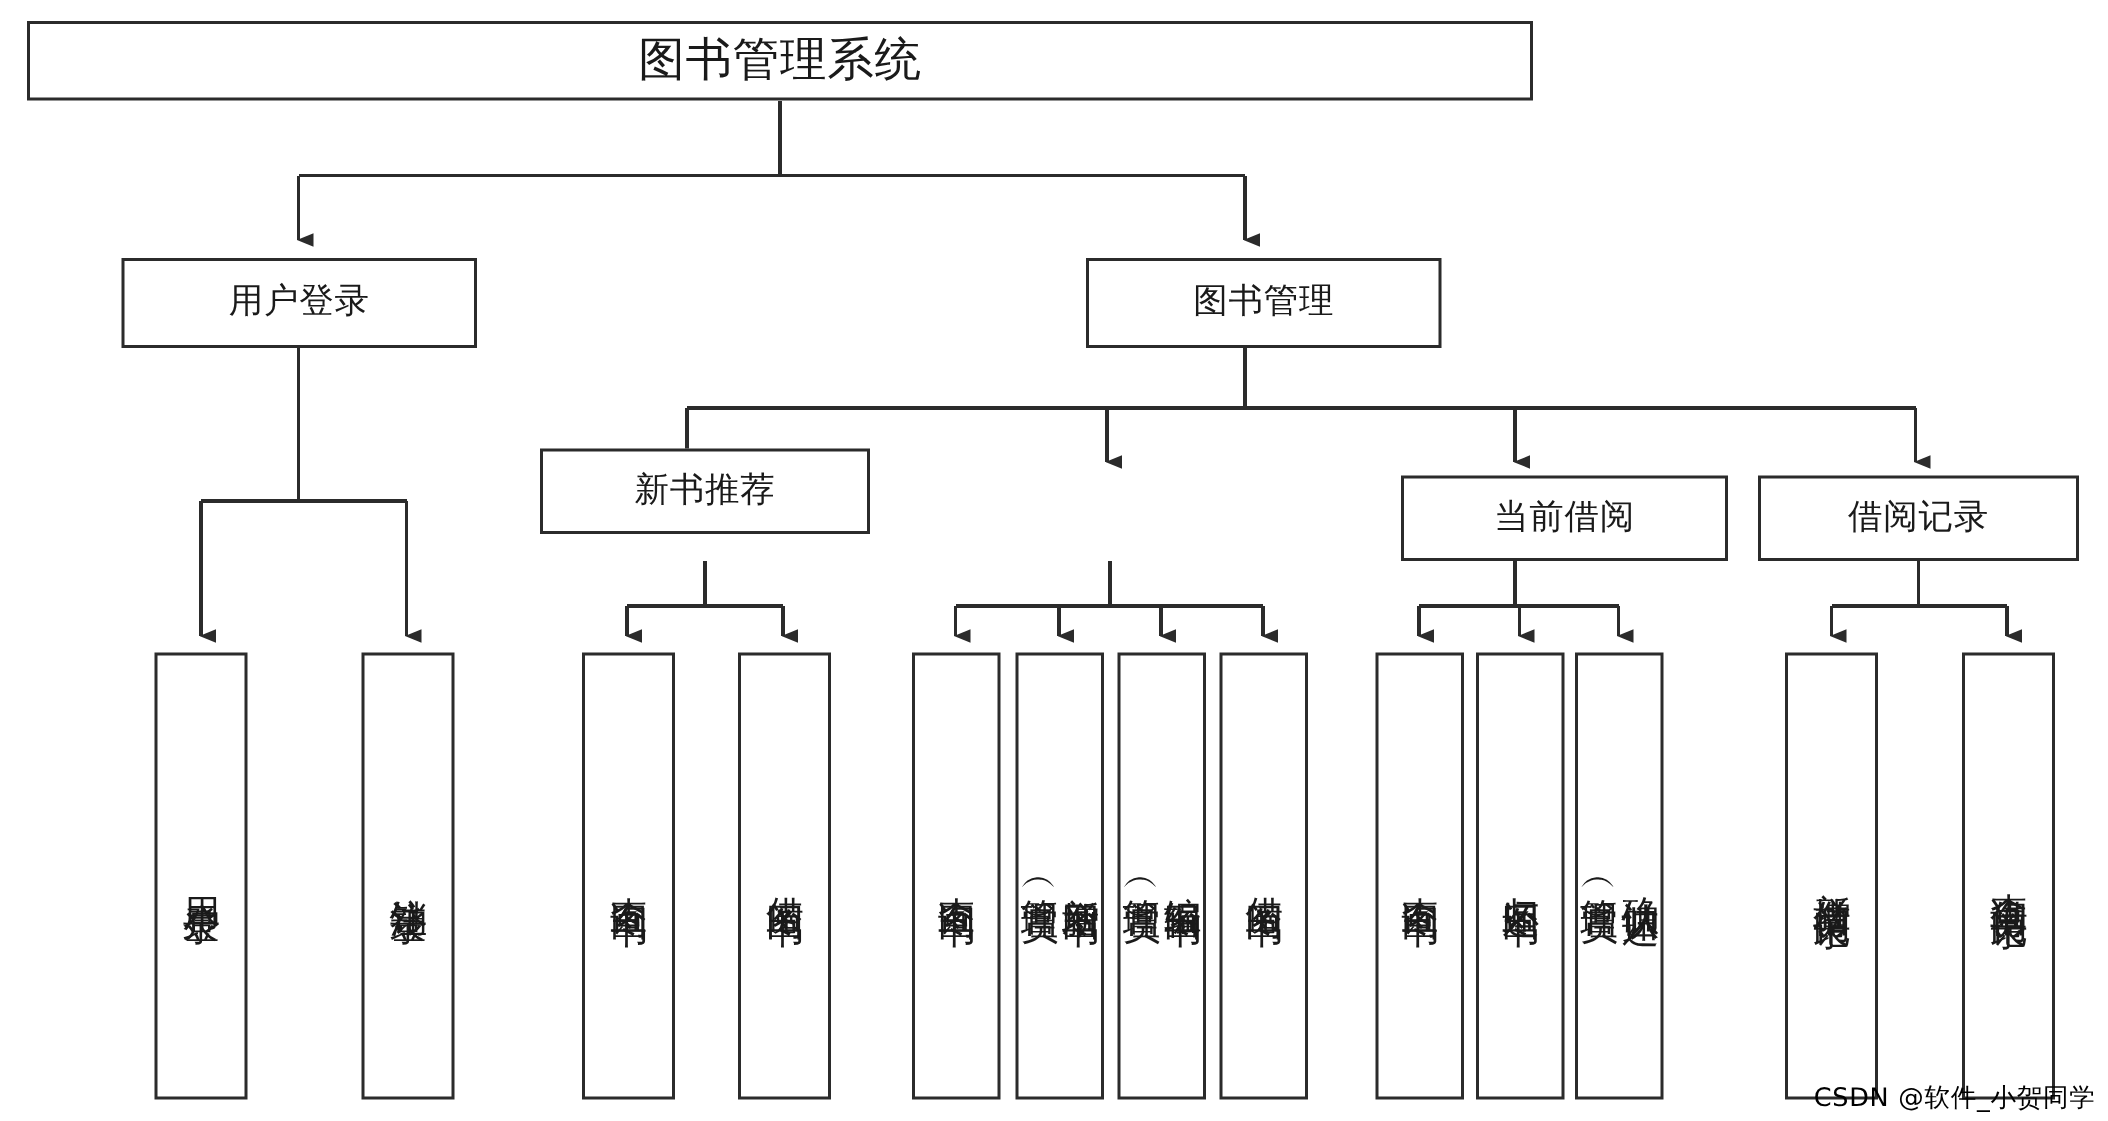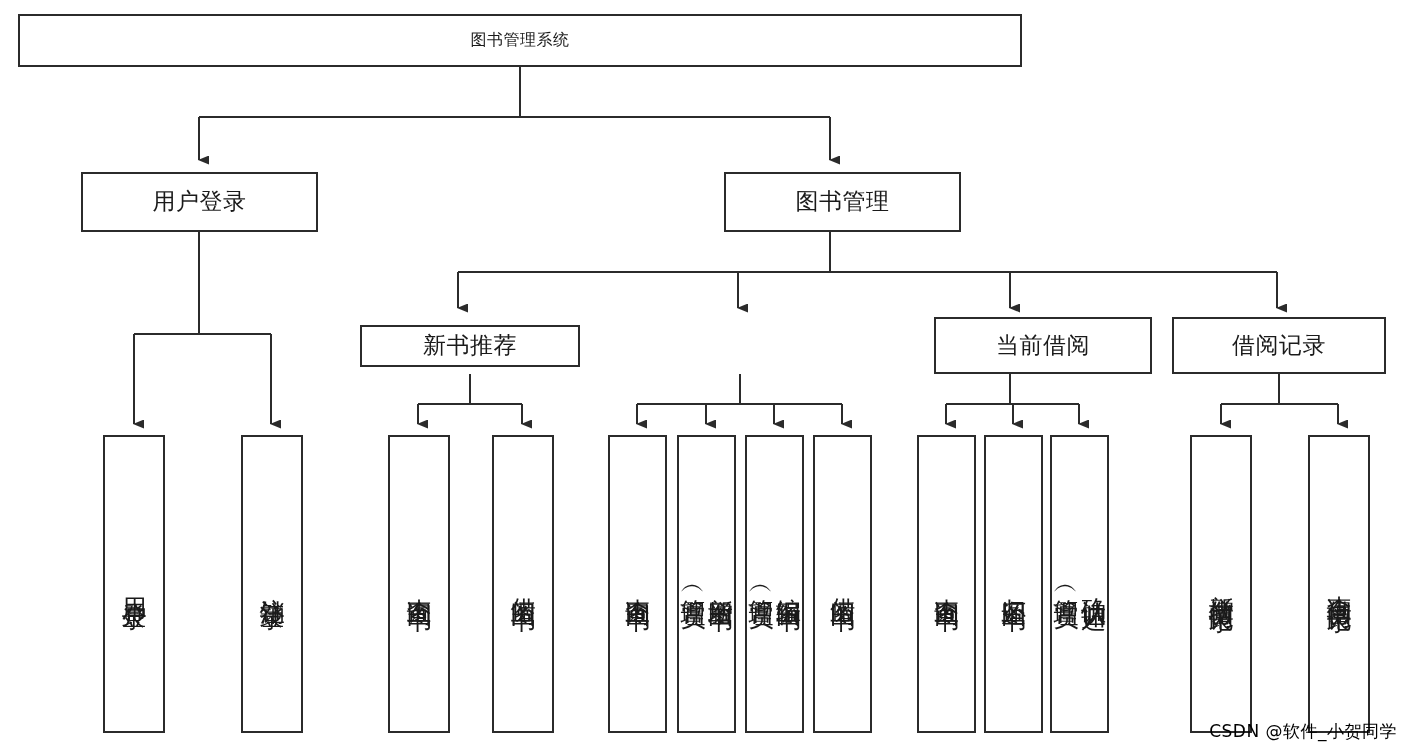--- a/index.html
+++ b/index.html
@@ -42,21 +42,21 @@
     line-height: 1.18;
     color: #1a1a1a;
     white-space: pre-line;
   }
   
   .node.horiz .node-label {
     font-size: 23px;
     letter-spacing: 0.5px;
   }
   .node.root .node-label {
-    font-size: 16px;
+    font-size: 31px;
   }
   
   .node.vert {
     align-items: center;
     justify-content: center;
   }
   .node.vert .node-label {
     writing-mode: vertical-rl;
     text-orientation: upright;
     font-size: 25px;
@@ -134,21 +134,21 @@
     <span class="node-label">图书管理系统</span>
   </div>
 
   <div class="node horiz" style="left:81px; top:172px; width:237px; height:60px;">
     <span class="node-label">用户登录</span>
   </div>
   <div class="node horiz" style="left:724px; top:172px; width:237px; height:60px;">
     <span class="node-label">图书管理</span>
   </div>
 
-  <div class="node horiz" style="left:360px; top:325px; width:220px; height:42px;">
+  <div class="node horiz" style="left:360px; top:299px; width:220px; height:57px;">
     <span class="node-label">新书推荐</span>
   </div>
   <div class="node horiz" style="left:934px; top:317px; width:218px; height:57px;">
     <span class="node-label">当前借阅</span>
   </div>
   <div class="node horiz" style="left:1172px; top:317px; width:214px; height:57px;justify-content:center;">
     <span class="node-label">借阅记录</span>
   </div>
 
   <div class="node vert" style="left:103px; top:435px; width:62px; height:298px;">

